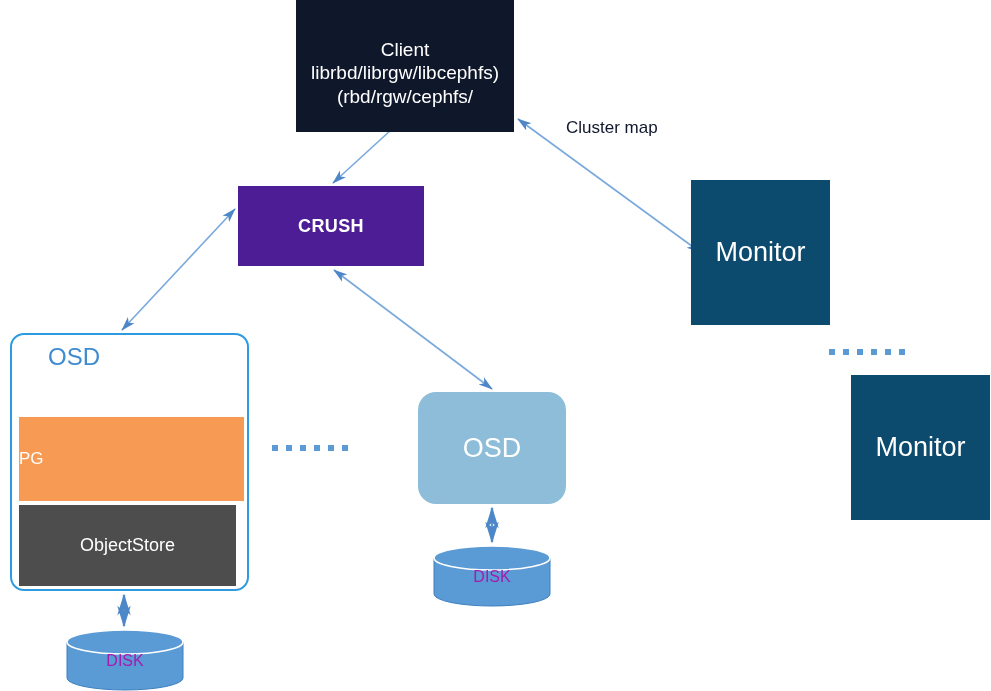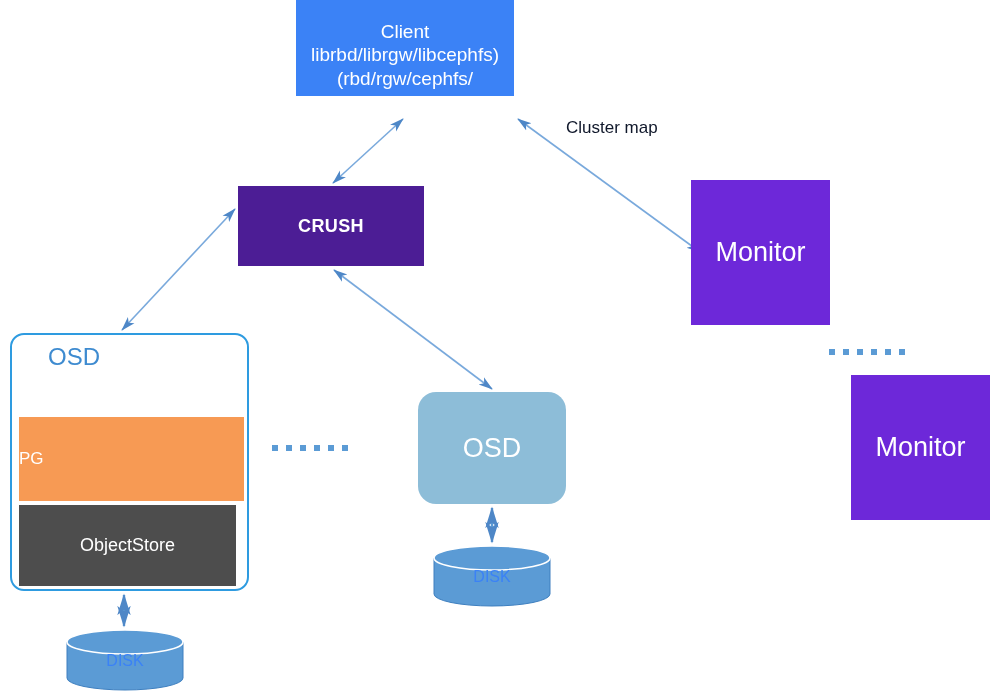--- a/index.html
+++ b/index.html
@@ -25,22 +25,22 @@
     justify-content: center;
     text-align: center;
     color: #ffffff;
   }
 
   
   #client-box {
     left: 296px;
     top: 0px;
     width: 218px;
-    height: 96px;
-    background: #3b82f6;
+    height: 132px;
+    background: #0f172a;
     flex-direction: column;
     line-height: 1.23;
     font-size: 19px;
     padding-top: 14px;
   }
   #client-box .ln { display: block; white-space: nowrap; }
 
   
   #crush-box {
     left: 238px;
@@ -48,21 +48,21 @@
     width: 186px;
     height: 80px;
     background: #4c1d95;
     font-size: 18px;
     font-weight: bold;
     letter-spacing: 0.4px;
   }
 
   
   .monitor-box {
-    background: #6d28d9;
+    background: #0c4a6e;
     font-size: 27px;
     font-weight: 300;
   }
   #monitor-1 { left: 691px; top: 180px; width: 139px; height: 145px; }
   #monitor-2 { left: 851px; top: 375px; width: 139px; height: 145px; }
 
   
   #osd-container {
     position: absolute;
     left: 10px;
@@ -125,21 +125,21 @@
   .disk {
     position: absolute;
   }
   .disk .disk-label {
     position: absolute;
     left: 0;
     right: 0;
     top: 50%;
     transform: translateY(-44%);
     text-align: center;
-    color: #3b82f6;
+    color: #a21caf;
     font-size: 16px;
   }
   #disk-left { left: 66px; top: 629px; width: 118px; height: 62px; }
   #disk-right { left: 433px; top: 545px; width: 118px; height: 62px; }
 
   
   .dots {
     position: absolute;
     display: flex;
     gap: 8px;

